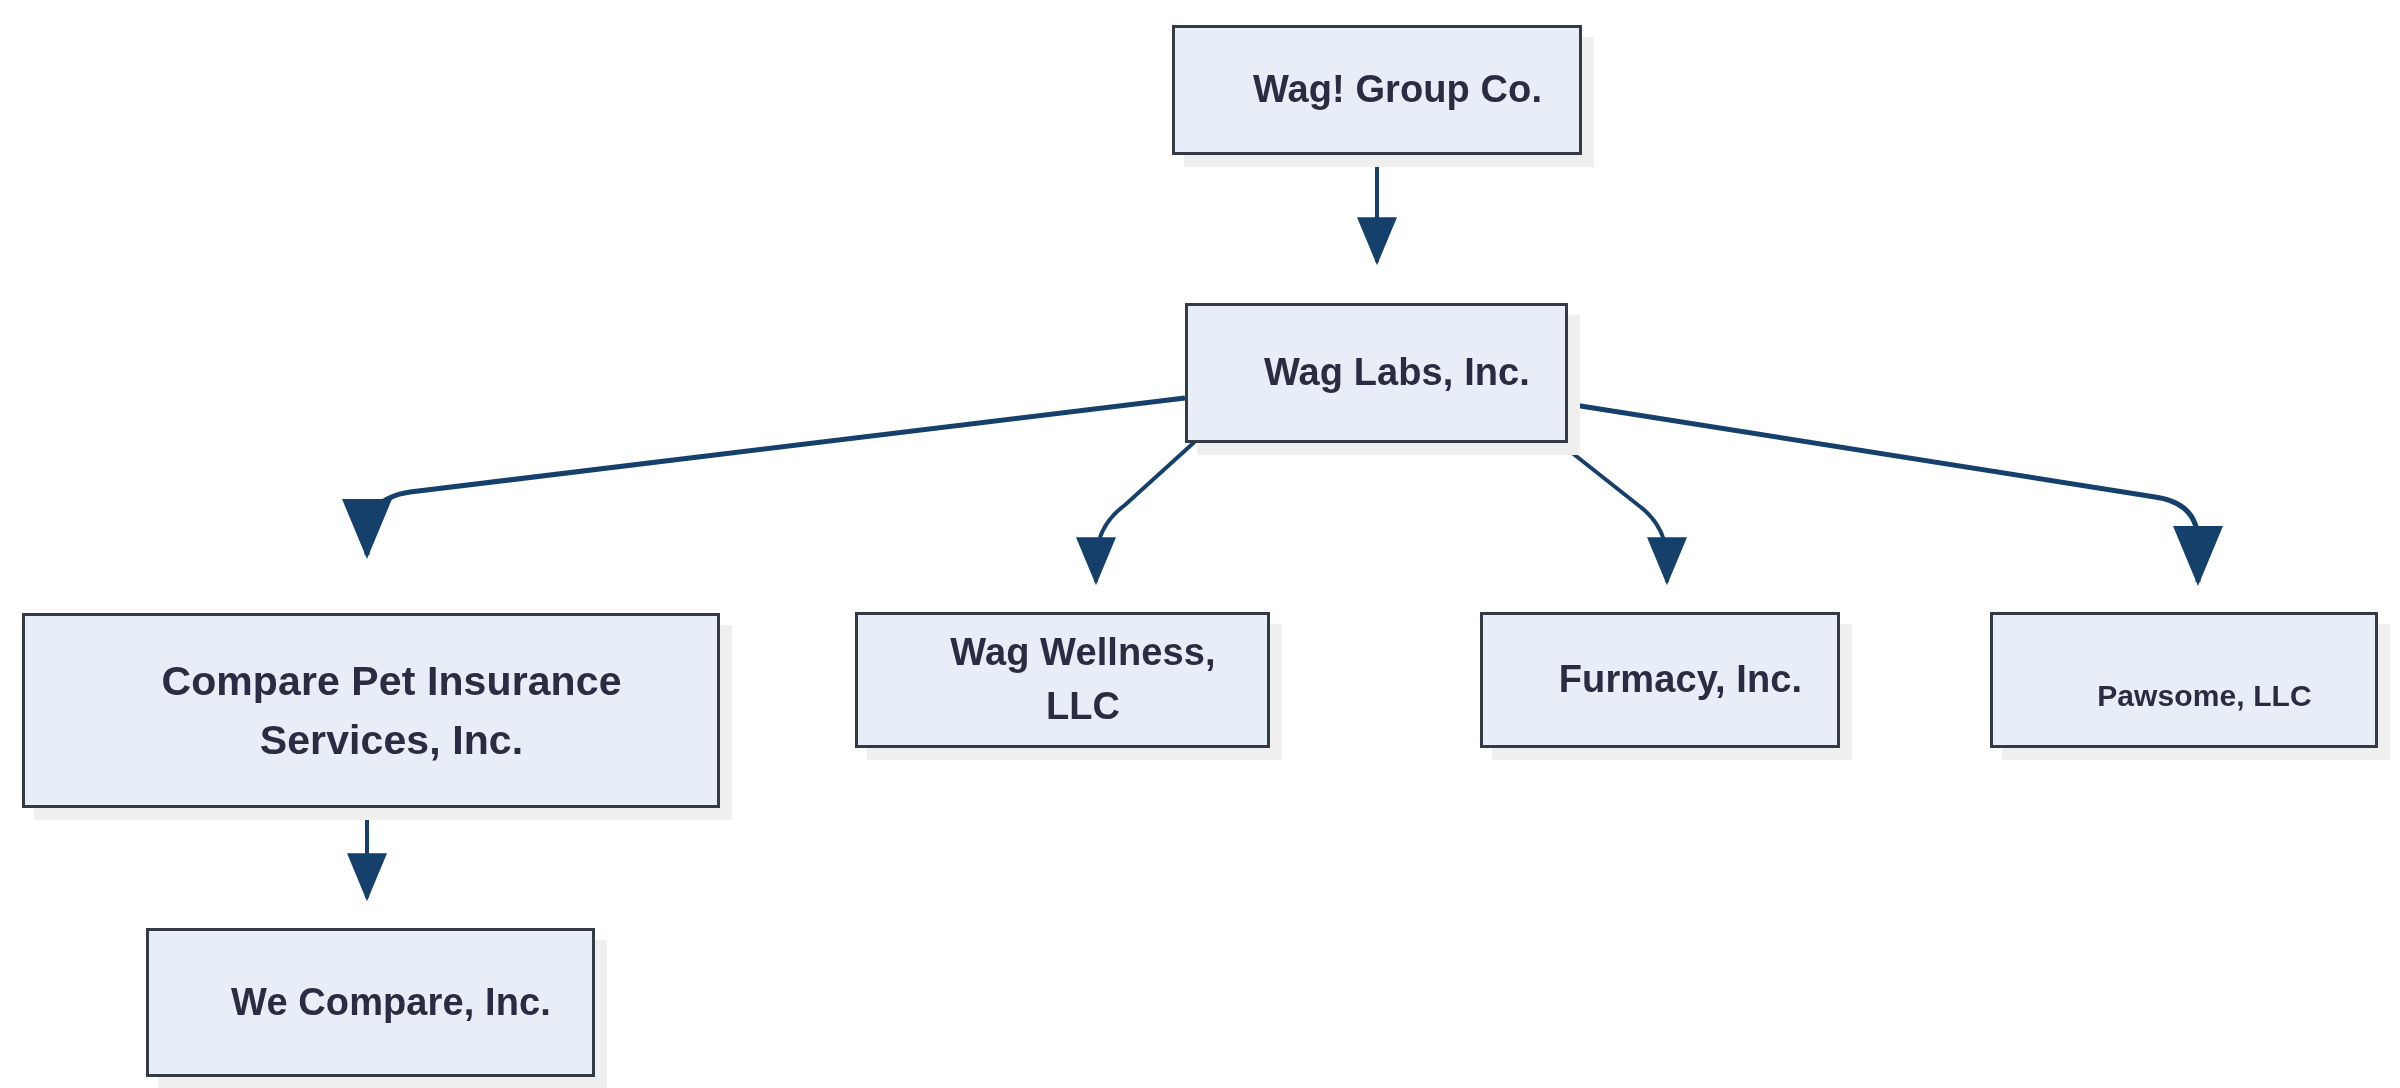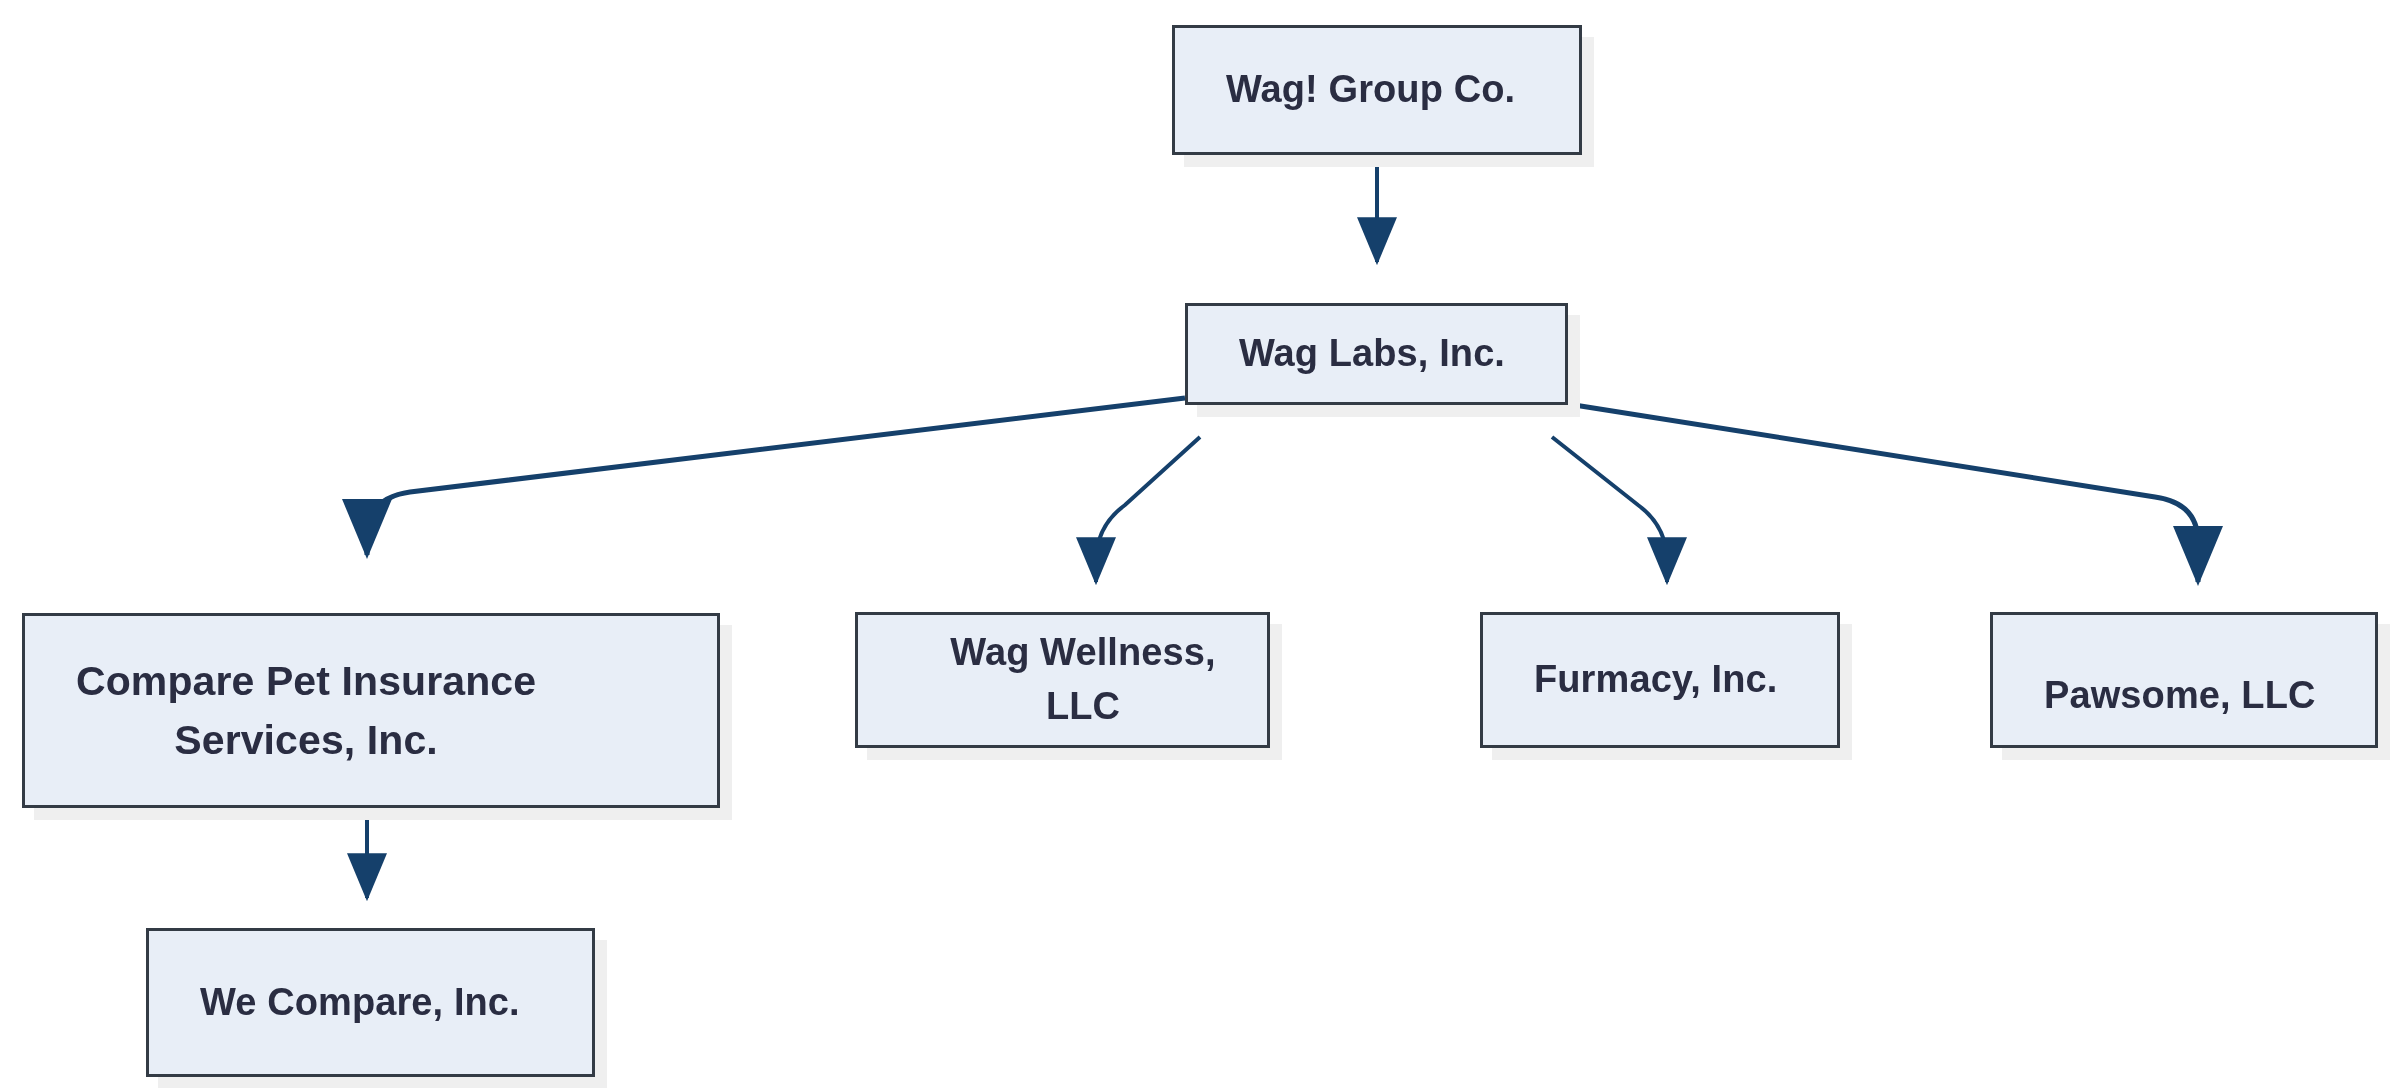--- a/index.html
+++ b/index.html
@@ -24,47 +24,47 @@
     pointer-events: none;
   }
   .node {
     position: absolute;
     box-sizing: border-box;
     background: #e8eef7;
     border: 3px solid #333b45;
     box-shadow: 12px 12px 0 0 #efefef;
     display: flex;
     align-items: center;
-    justify-content: flex-start;
+    justify-content: center;
     text-align: center;
     z-index: 2;
     padding-left: 41px;
   }
   .node-label {
     color: #2a2d42;
     font-weight: bold;
     line-height: 1.42;
     letter-spacing: 0.1px;
     padding: 0 10px;
     white-space: pre-line;
   }
   .n-root   { left: 1172px; top: 25px;  width: 410px; height: 130px; }
-  .n-labs   { left: 1185px; top: 303px; width: 383px; height: 102px; }
+  .n-labs   { left: 1185px; top: 303px; width: 383px; height: 140px; }
   .n-cpis   { left: 22px;   top: 585px; width: 698px; height: 195px; margin-top: 28px; }
   .n-wellness { left: 855px;  top: 612px; width: 415px; height: 136px; }
   .n-furmacy  { left: 1480px; top: 612px; width: 360px; height: 136px; }
   .n-pawsome  { left: 1990px; top: 612px; width: 388px; height: 136px; }
   .n-wecompare{ left: 146px;  top: 928px; width: 449px; height: 149px; }
 
   .n-root   .node-label { font-size: 38px; }
   .n-labs   .node-label { font-size: 38px; }
   .n-cpis   .node-label { font-size: 41px; }
   .n-wellness .node-label { font-size: 38px; }
   .n-furmacy  .node-label { font-size: 38px; }
-  .n-pawsome  .node-label { font-size: 38px; margin-top: 32px; }
+  .n-pawsome  .node-label { font-size: 30px; margin-top: 32px; }
   .n-wecompare .node-label { font-size: 38px; }
 </style>
 </head>
 <body>
 
 <div id="canvas">
 
   <svg id="edge-layer" viewBox="0 0 2400 1088" width="2400" height="1088">
     <defs>
       <marker id="arrow" viewBox="0 0 12 10" refX="11.2" refY="5" markerWidth="12" markerHeight="10" orient="auto-start-reverse" markerUnits="strokeWidth">

